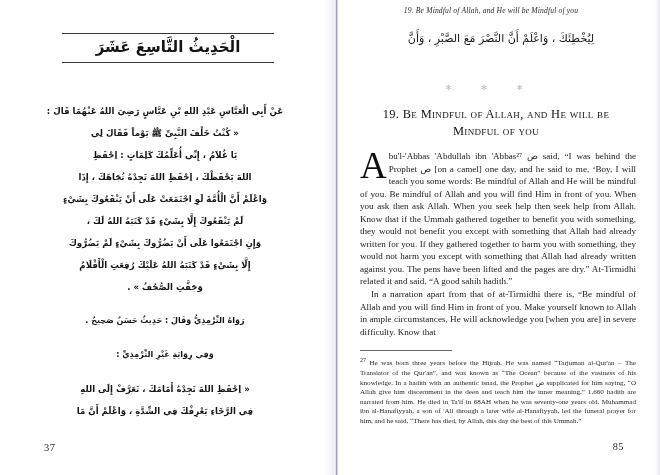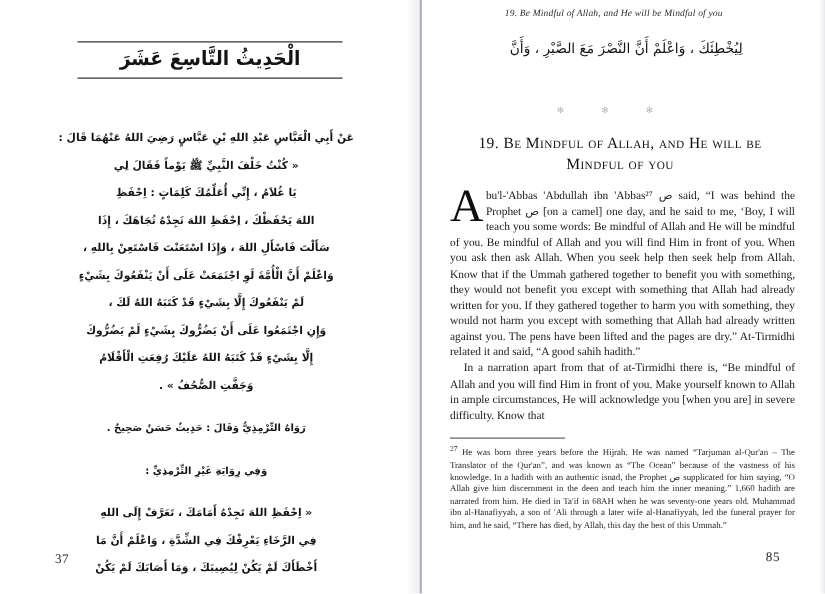--- a/index.html
+++ b/index.html
@@ -224,37 +224,35 @@
       <div class="ar-rule"></div>
       <div class="ar-headline">الْحَدِيثُ التَّاسِعَ عَشَرَ</div>
       <div class="ar-rule bottom"></div>
     </div>
 
     <div class="ar-body">
       <p>عَنْ أَبِي الْعَبَّاسِ عَبْدِ اللهِ بْنِ عَبَّاسٍ رَضِيَ اللهُ عَنْهُمَا قَالَ :</p>
       <p>« كُنْتُ خَلْفَ النَّبِيِّ ﷺ يَوْماً فَقَالَ لِي</p>
       <p>يَا غُلاَمُ ، إِنِّي أُعَلِّمُكَ كَلِمَاتٍ : اِحْفَظِ</p>
       <p>اللهَ يَحْفَظْكَ ، اِحْفَظِ اللهَ تَجِدْهُ تُجَاهَكَ ، إِذَا</p>
-      <p>سَأَلْتَ فَاسْأَلِ اللهَ ، وَإِذَا اسْتَعَنْتَ فَاسْتَعِنْ بِاللهِ ،</p>
       <p>وَاعْلَمْ أَنَّ الْأُمَّةَ لَوِ اجْتَمَعَتْ عَلَى أَنْ يَنْفَعُوكَ بِشَيْءٍ</p>
       <p>لَمْ يَنْفَعُوكَ إِلَّا بِشَيْءٍ قَدْ كَتَبَهُ اللهُ لَكَ ،</p>
       <p>وَإِنِ اجْتَمَعُوا عَلَى أَنْ يَضُرُّوكَ بِشَيْءٍ لَمْ يَضُرُّوكَ</p>
       <p>إِلَّا بِشَيْءٍ قَدْ كَتَبَهُ اللهُ عَلَيْكَ رُفِعَتِ الْأَقْلَامُ</p>
       <p>وَجَفَّتِ الصُّحُفُ » .</p>
 
       <div class="ar-gap"></div>
       <p class="ar-grade">رَوَاهُ التِّرْمِذِيُّ وَقَالَ : حَدِيثٌ حَسَنٌ صَحِيحٌ .</p>
 
       <div class="ar-gap"></div>
       <p class="ar-grade">وَفِي رِوَايَةِ غَيْرِ التِّرْمِذِيِّ :</p>
 
       <div class="ar-gap"></div>
       <p>« اِحْفَظِ اللهَ تَجِدْهُ أَمَامَكَ ، تَعَرَّفْ إِلَى اللهِ</p>
       <p>فِي الرَّخَاءِ يَعْرِفْكَ فِي الشِّدَّةِ ، وَاعْلَمْ أَنَّ مَا</p>
-      <p>أَخْطَأَكَ لَمْ يَكُنْ لِيُصِيبَكَ ، وَمَا أَصَابَكَ لَمْ يَكُنْ</p>
     </div>
 
     <div class="folio folio-left">37</div>
   </div>
 
   <div class="page page-right">
 
     <div class="run-head">19. Be Mindful of Allah, and He will be Mindful of you</div>
 
     <div class="ar-verse">

